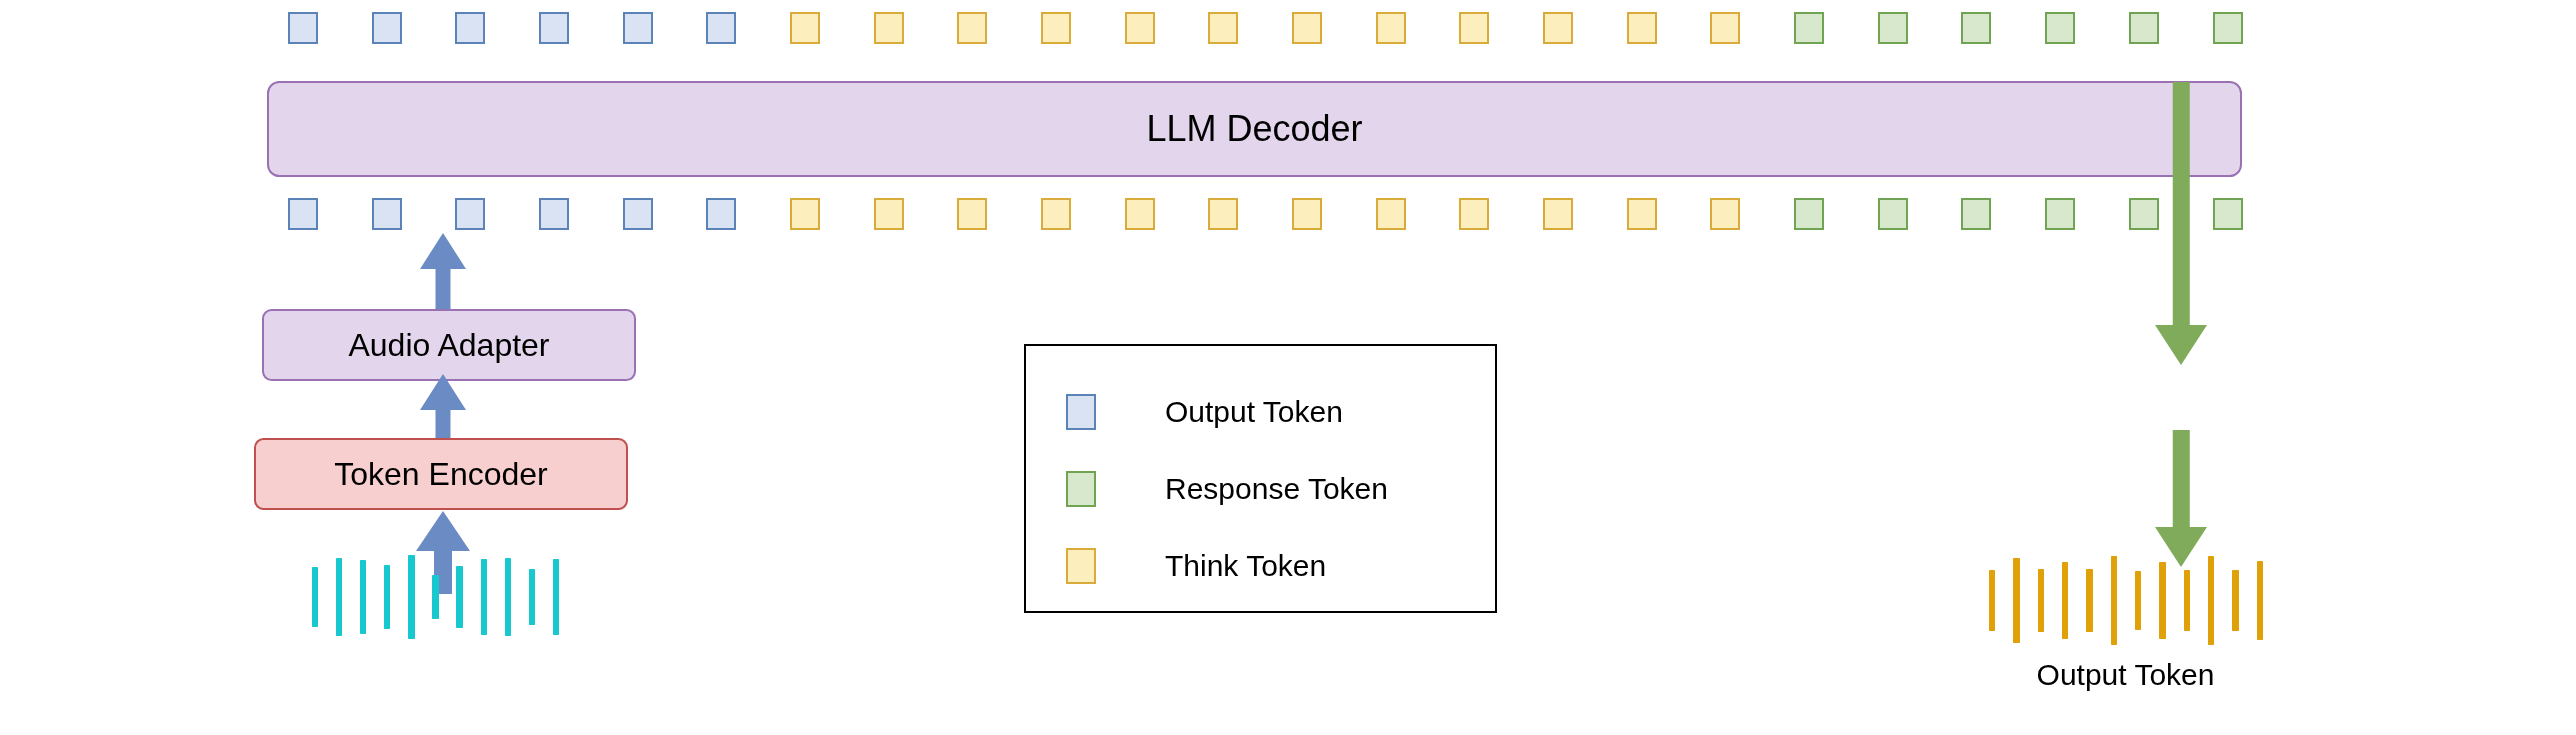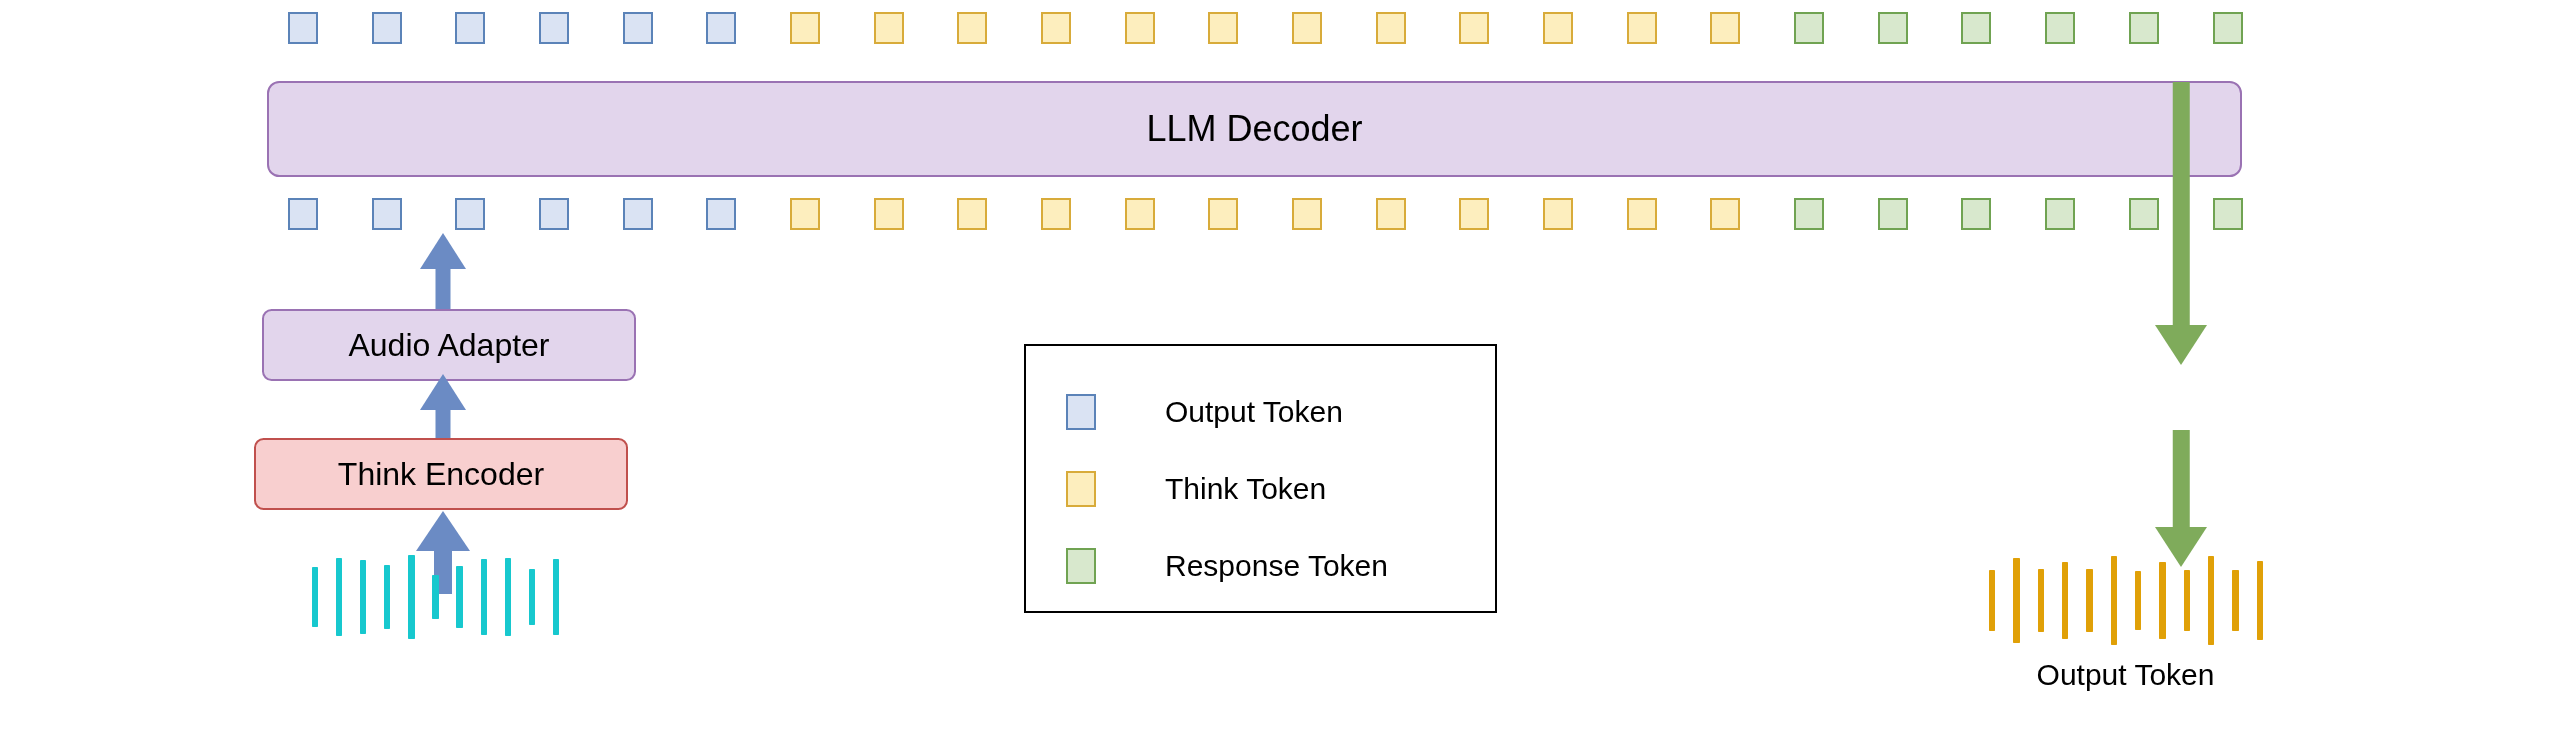--- a/index.html
+++ b/index.html
@@ -264,21 +264,21 @@
   <div class="box purple" id="audio-adapter">
     <span>Audio Adapter</span>
   </div>
 
   <div class="arrow blue" id="arrow-encoder-to-adapter">
     <div class="head"></div>
     <div class="shaft"></div>
   </div>
 
   <div class="box red" id="audio-encoder">
-    <span>Think Encoder</span>
+    <span>Token Encoder</span>
   </div>
 
   <div class="arrow blue" id="arrow-audio-to-encoder">
     <div class="head"></div>
     <div class="shaft"></div>
   </div>
 
   <div class="waveform" id="input-waveform">
       <div class="bar" style="height: 62%;"></div>
       <div class="bar" style="height: 82%;"></div>
@@ -292,26 +292,26 @@
       <div class="bar" style="height: 58%;"></div>
       <div class="bar" style="height: 80%;"></div>
     </div>
 
   <div id="legend">
       <div class="legend-item">
         <div class="legend-swatch input-token"></div>
         <div class="legend-label">Output Token</div>
       </div>
       <div class="legend-item">
+        <div class="legend-swatch response-token"></div>
+        <div class="legend-label">Response Token</div>
+      </div>
+      <div class="legend-item">
         <div class="legend-swatch think-token"></div>
         <div class="legend-label">Think Token</div>
-      </div>
-      <div class="legend-item">
-        <div class="legend-swatch response-token"></div>
-        <div class="legend-label">Response Token</div>
       </div>
     </div>
 
   <div class="arrow green" id="arrow-decoder-to-detok">
     <div class="shaft"></div>
     <div class="head"></div>
   </div>
 
 
   <div class="arrow green" id="arrow-detok-to-audio">

